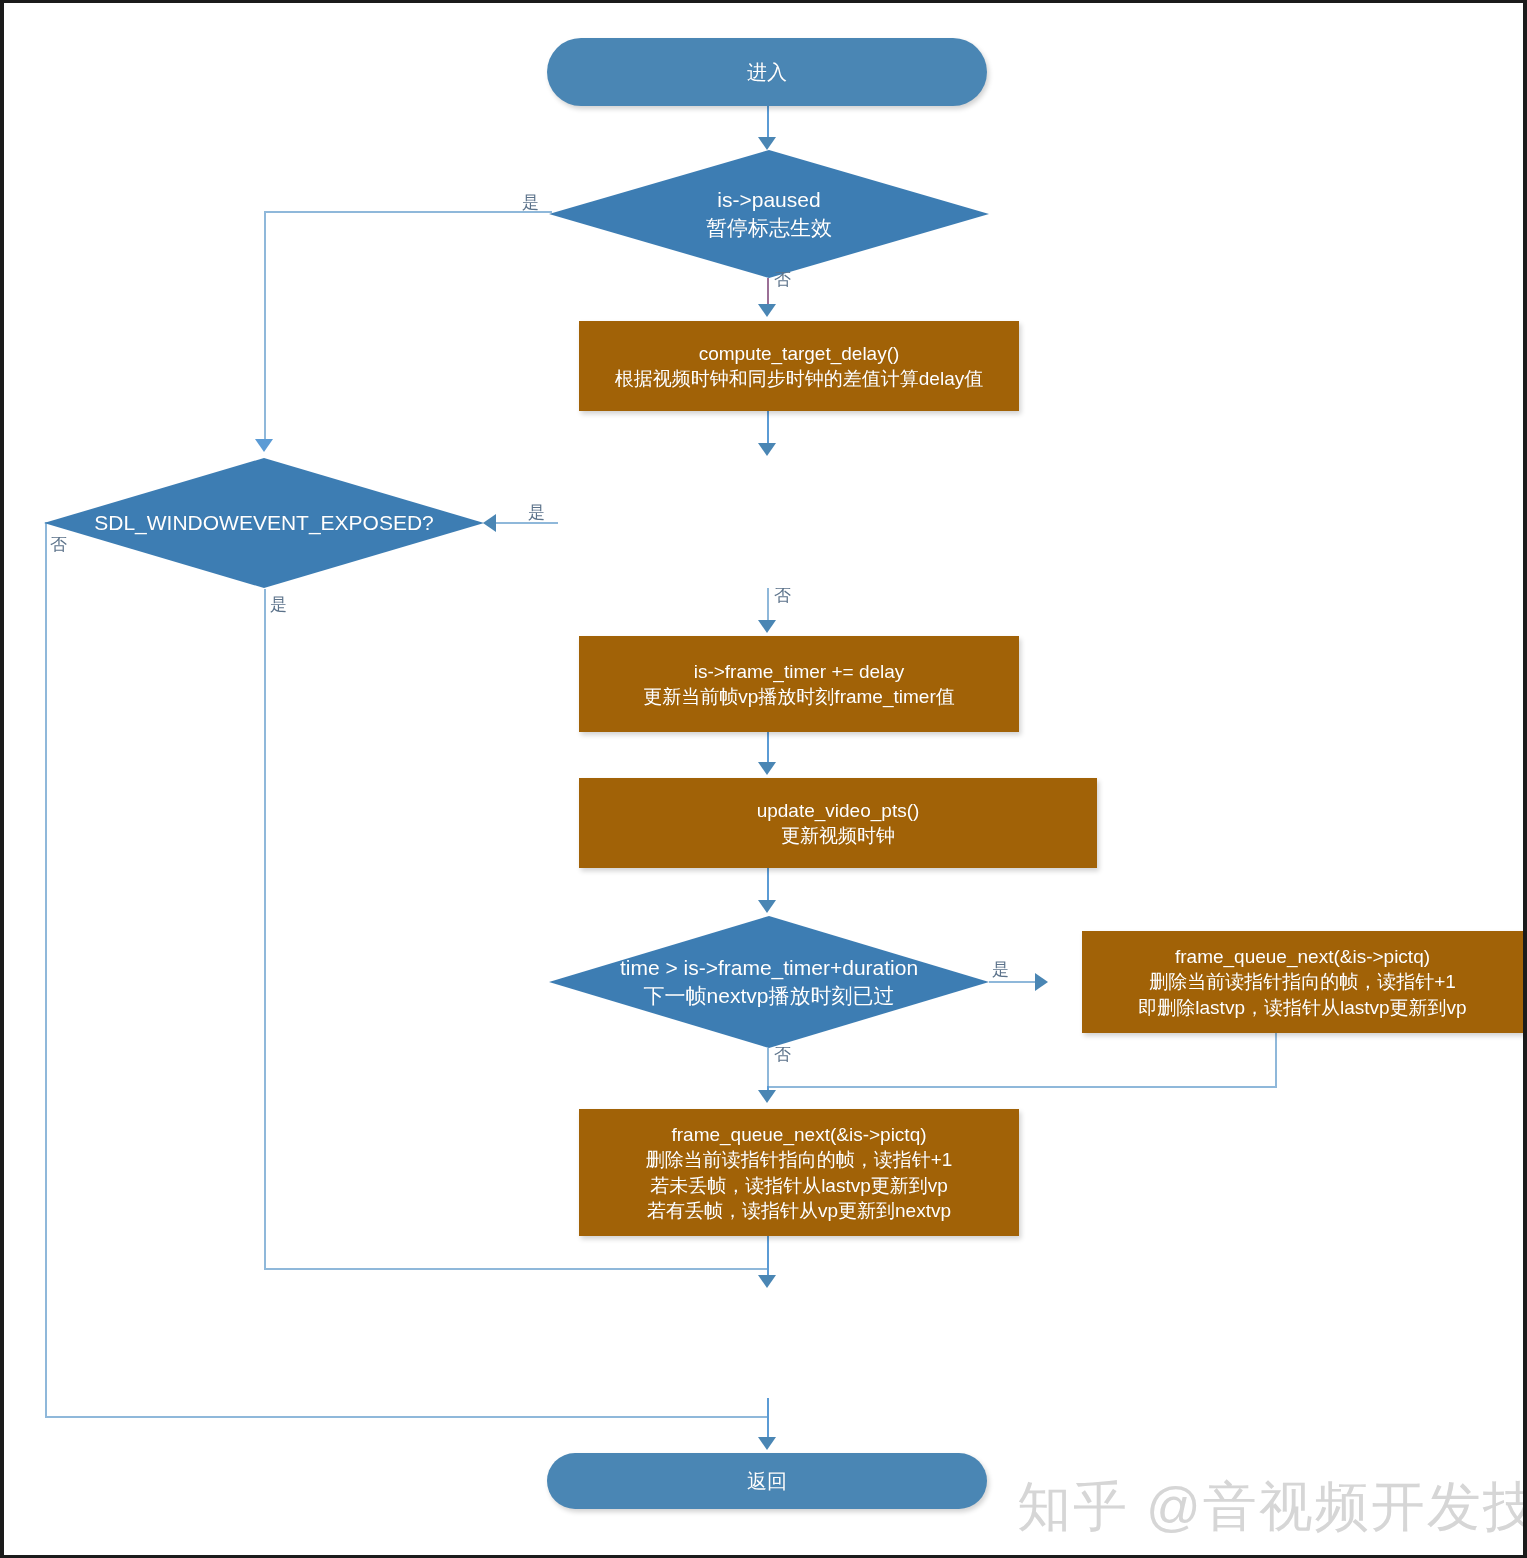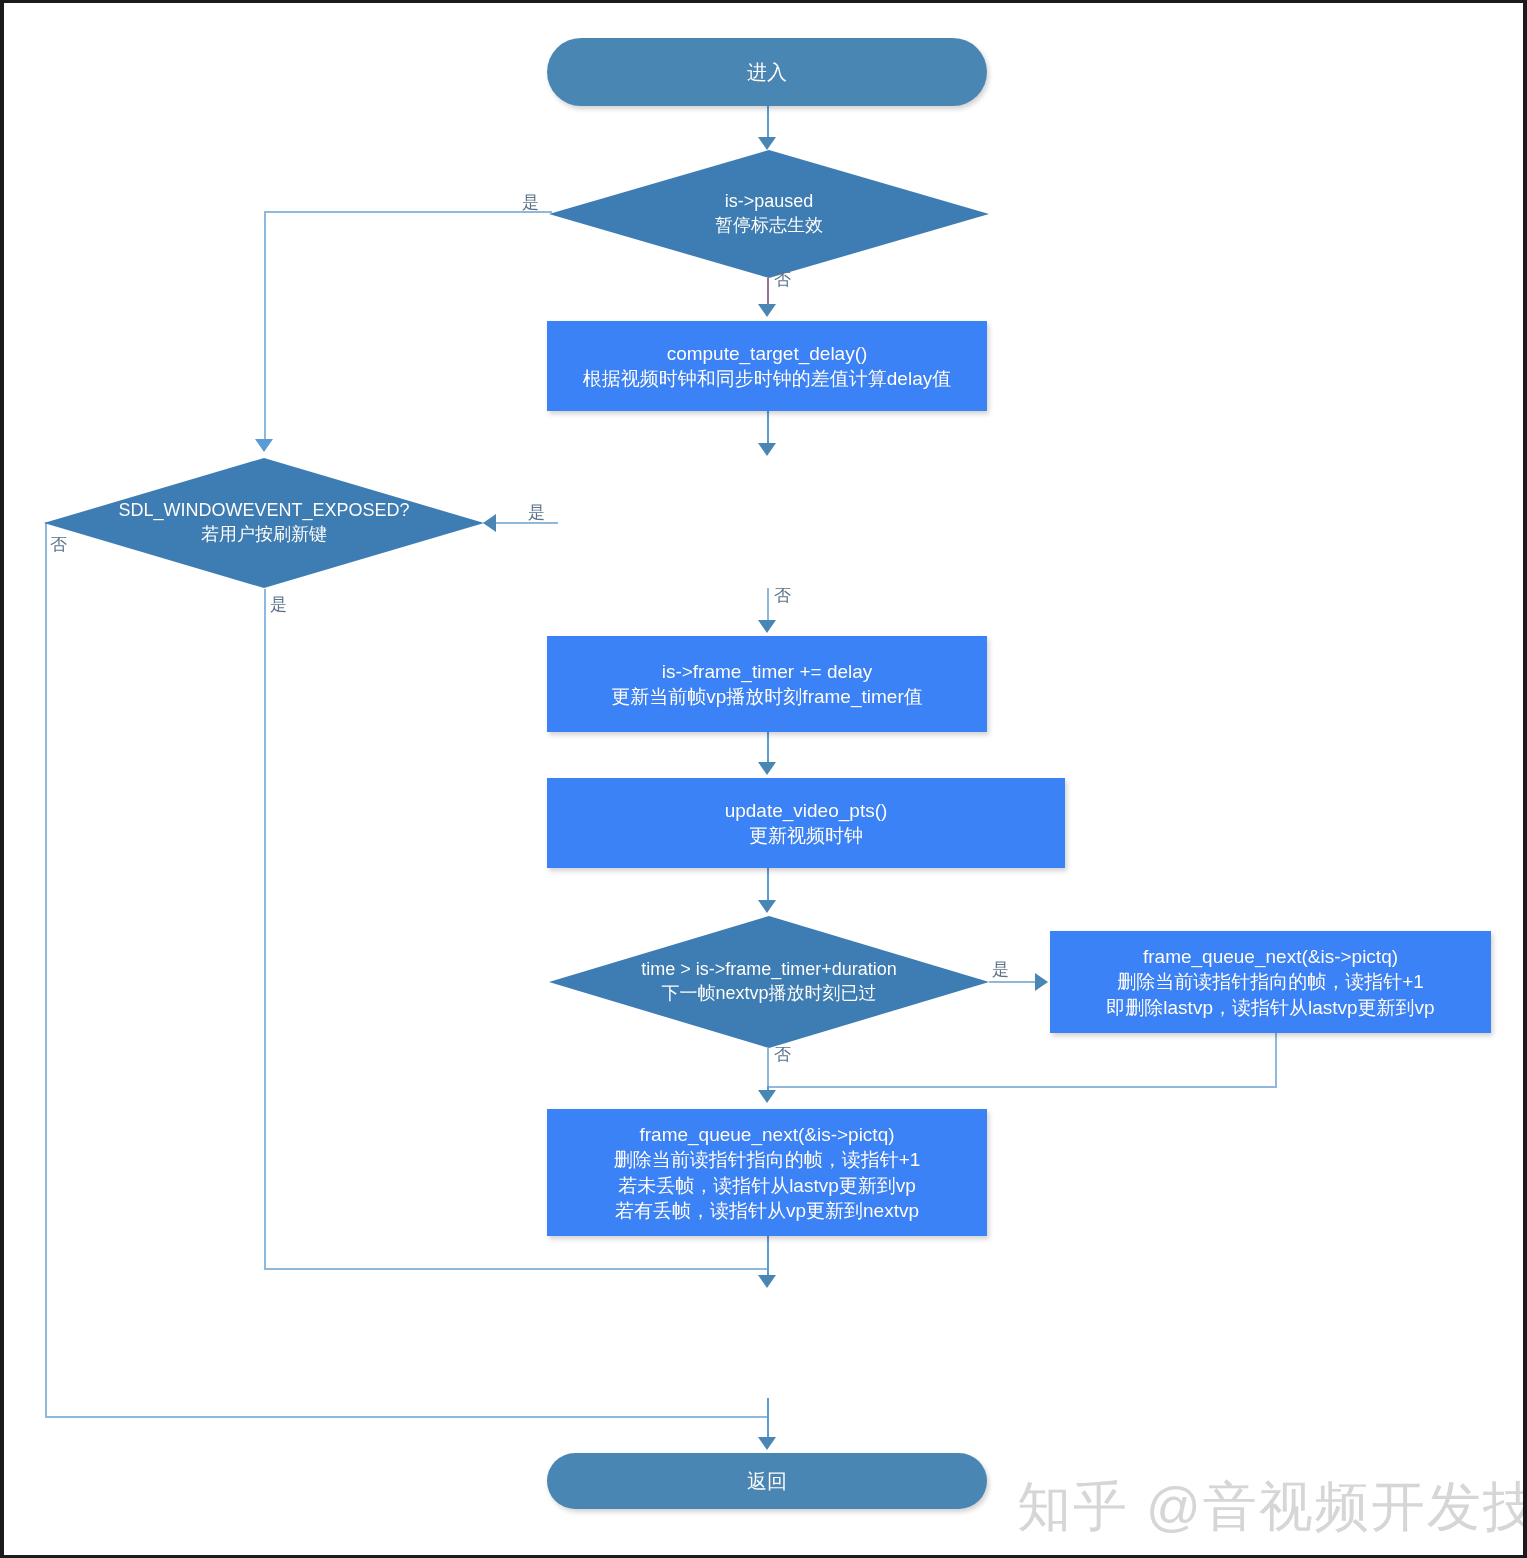--- a/index.html
+++ b/index.html
@@ -40,28 +40,29 @@
     z-index:4;
     text-shadow:0 0 1px rgba(0,0,0,.12);
   }
   .terminator{
     background:#4a86b4;
     border-radius:500px;
     box-shadow:2px 3px 5px rgba(0,0,0,.18);
     font-size:20px;
   }
   .process{
-    background:#3b82f6;
+    background:#a16207;
     box-shadow:2px 3px 5px rgba(0,0,0,.18);
     font-size:19px;
+    margin-left:32px;
   }
   .decision{
     background:transparent;
     box-shadow:none;
-    font-size:18px;
+    font-size:21px;
     z-index:4;
   }
   .decision .dia{
     position:absolute;
     left:0; top:0;
     width:100%;
     height:100%;
     background:#3d7db3;
     -webkit-clip-path:polygon(50% 0,100% 50%,50% 100%,0 50%);
     clip-path:polygon(50% 0,100% 50%,50% 100%,0 50%);
@@ -145,21 +146,20 @@
 
     <div class="node process" style="left:543px;top:318px;width:440px;height:90px;">
       <div class="line-en">compute_target_delay()</div>
       <div class="line-cn">根据视频时钟和同步时钟的差值计算delay值</div>
     </div>
 
     <div class="node decision" style="left:40px;top:455px;width:440px;height:130px;">
       <div class="dia"></div>
       <div class="txt">
         <div class="line-en">SDL_WINDOWEVENT_EXPOSED?</div>
-        <div class="line-cn">若用户按刷新键</div>
       </div>
     </div>
 
 
     <div class="node process" style="left:543px;top:633px;width:440px;height:96px;">
       <div class="line-en">is-&gt;frame_timer += delay</div>
       <div class="line-cn">更新当前帧vp播放时刻frame_timer值</div>
     </div>
 
     <div class="node process" style="left:543px;top:775px;width:518px;height:90px;">

